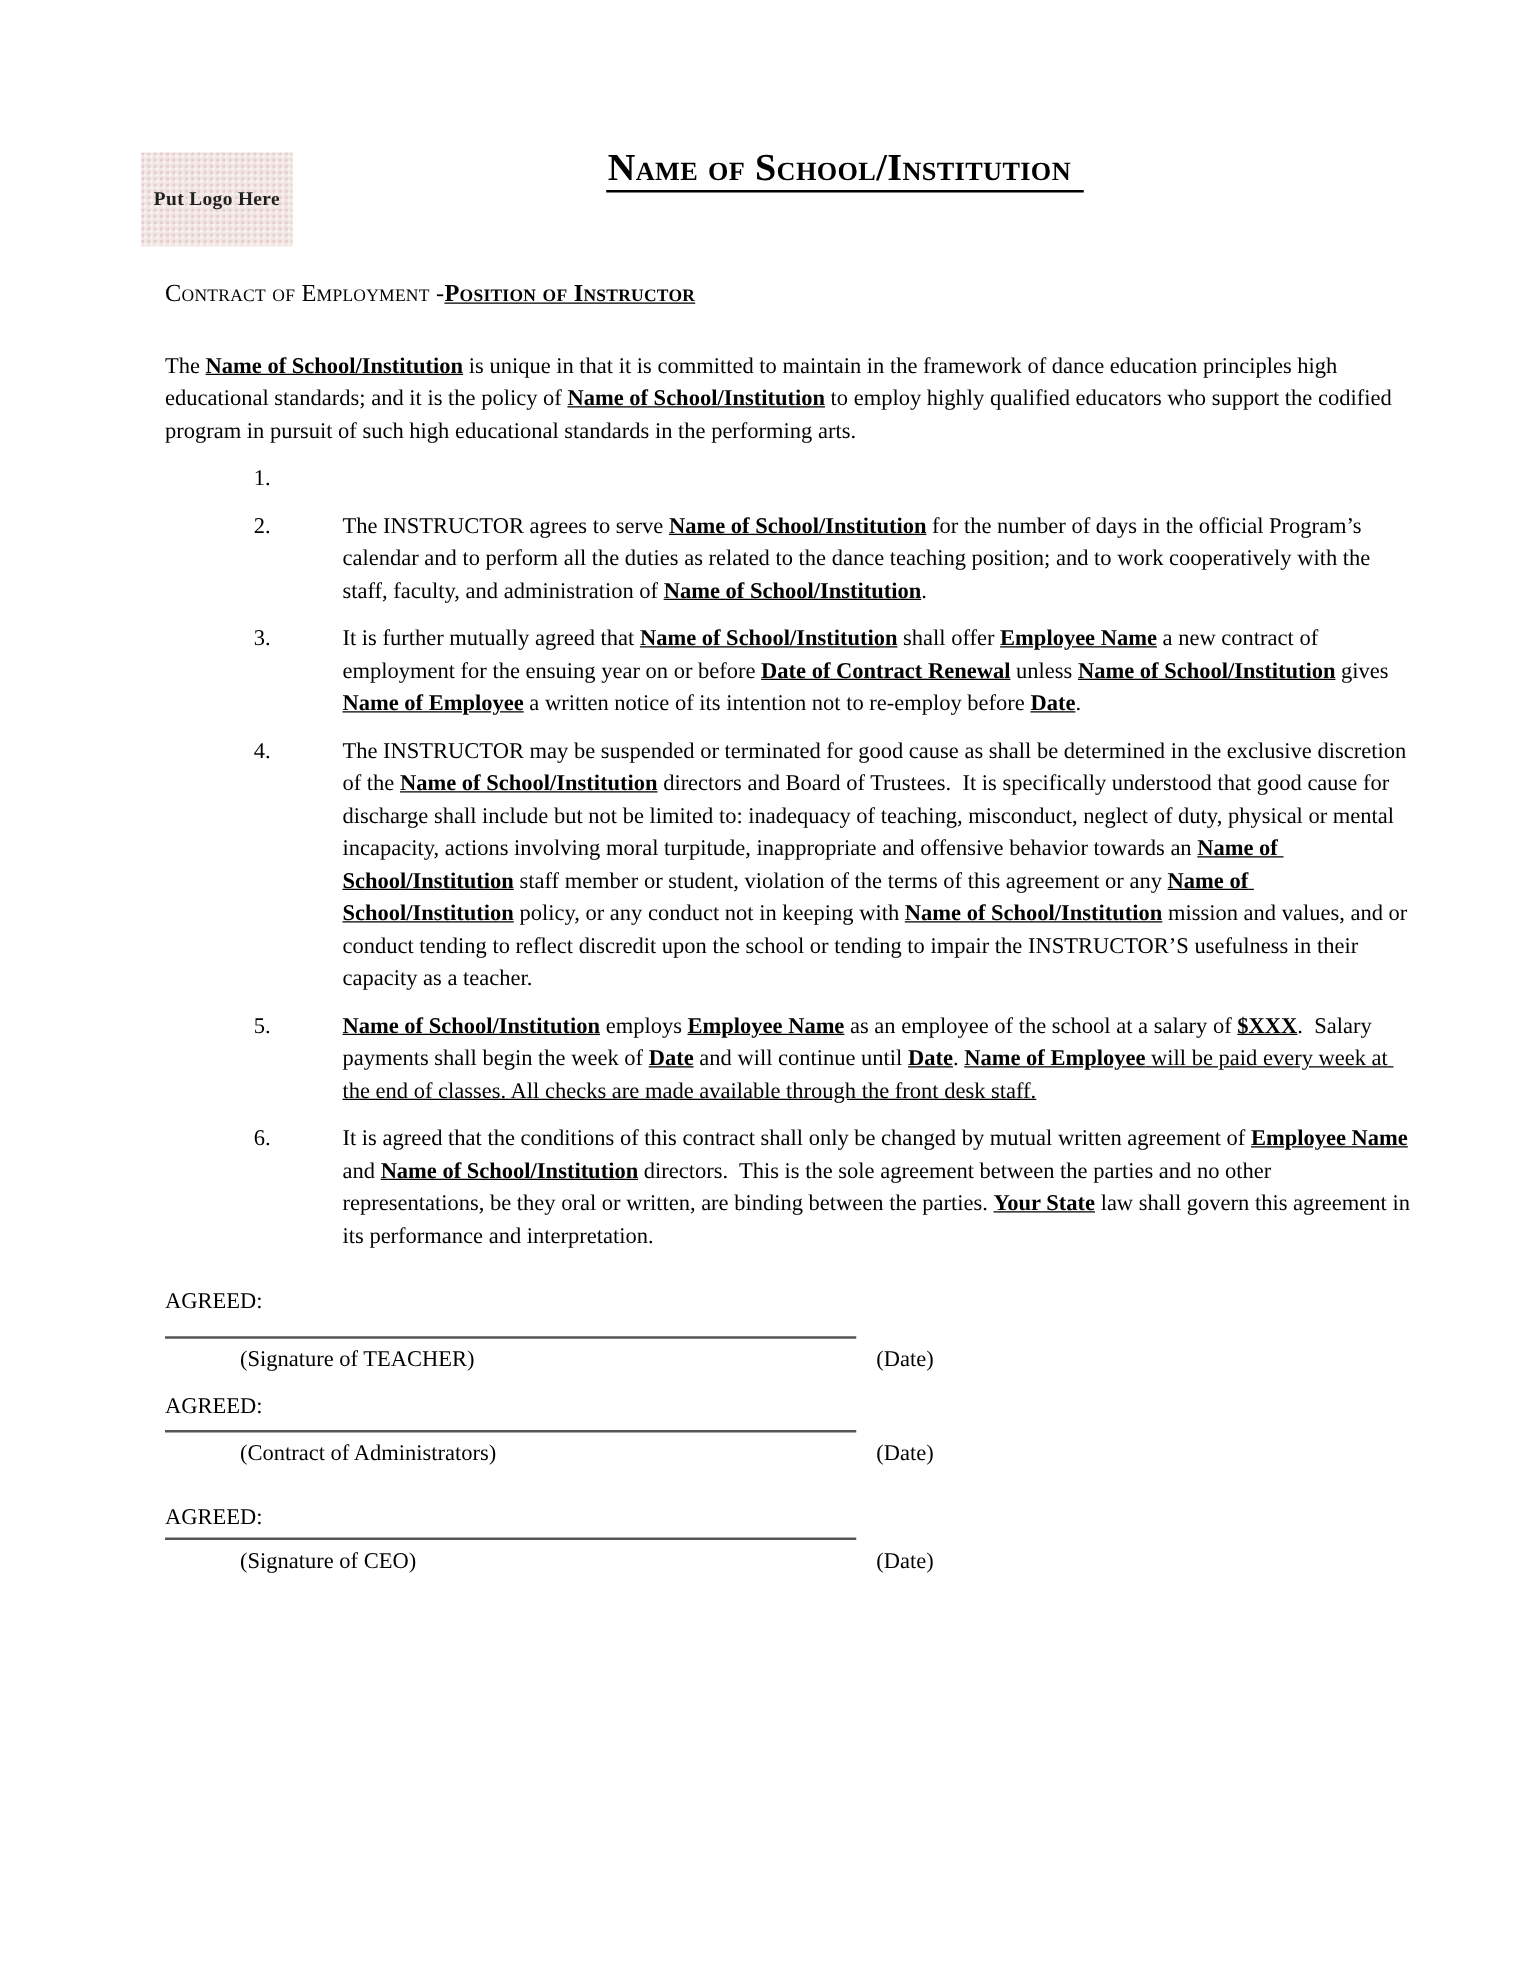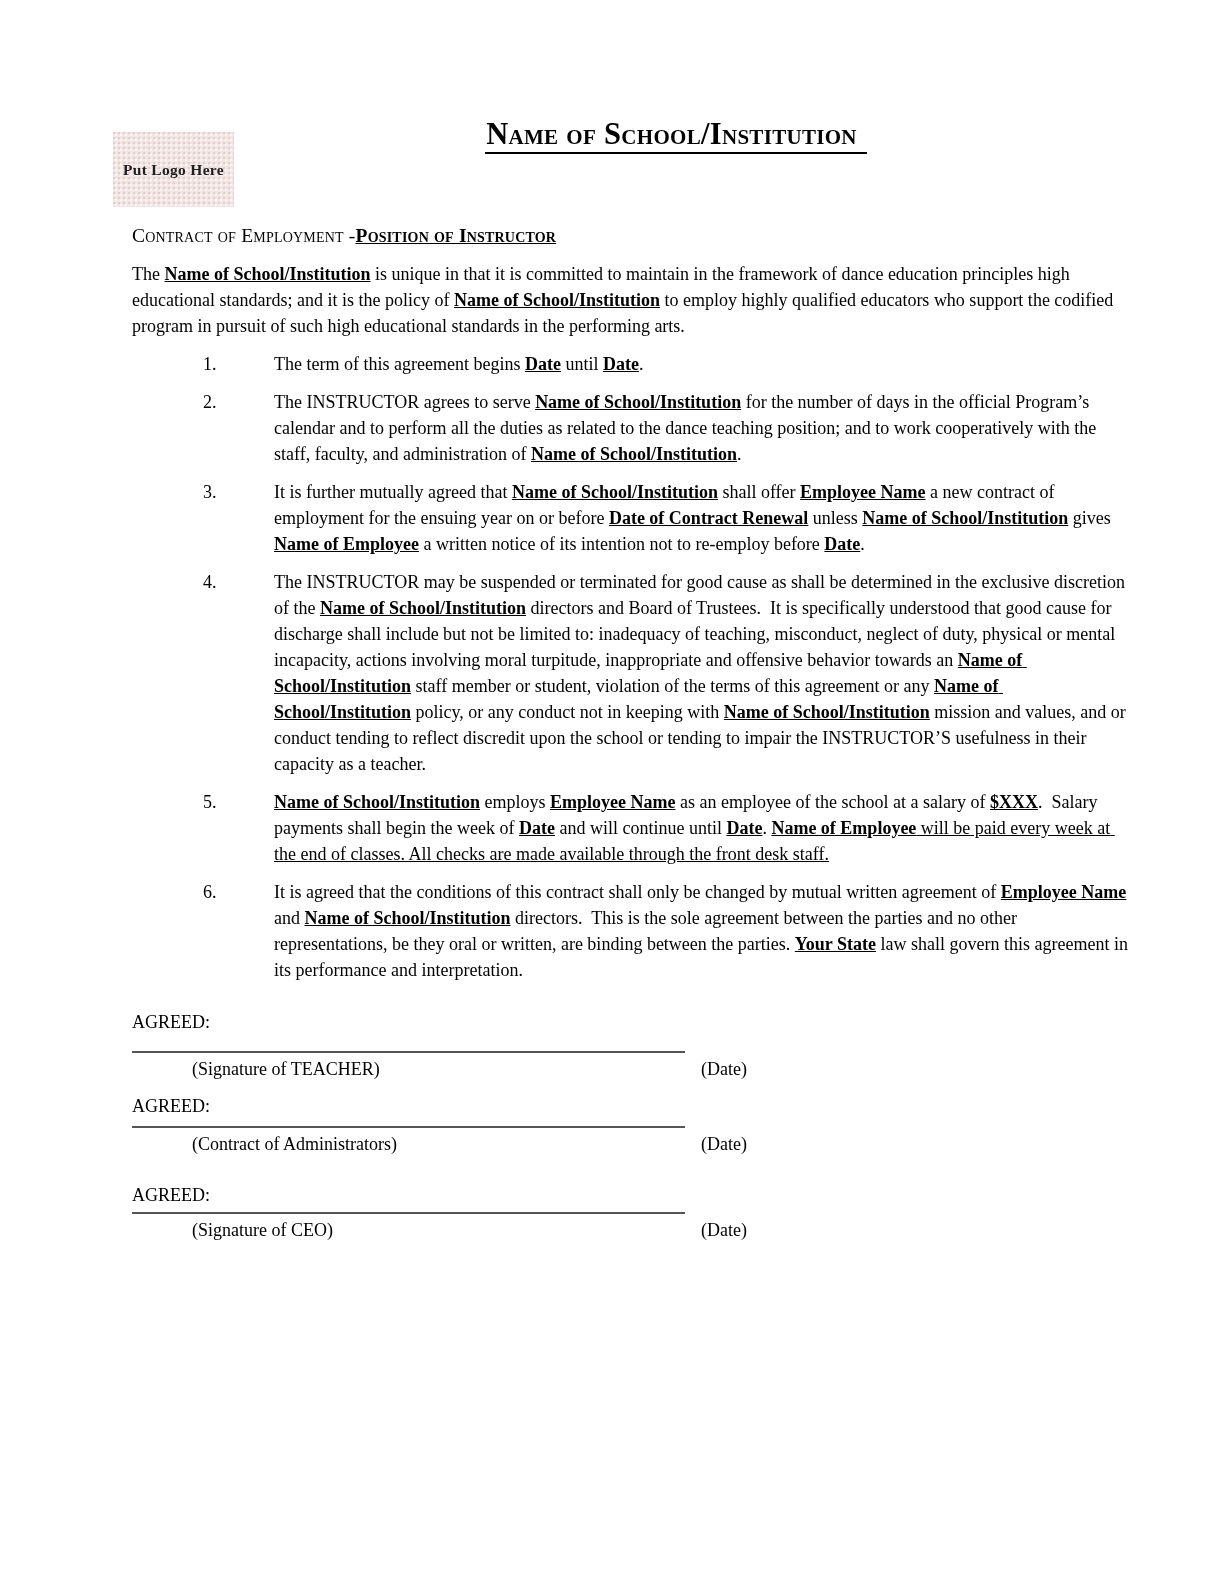--- a/index.html
+++ b/index.html
@@ -3,40 +3,40 @@
 <meta charset="utf-8">
 <style>
   * { margin:0; padding:0; box-sizing:border-box; }
   html,body { background:#ffffff; }
   .page {
     position:relative; width:1224px; height:1584px; background:#ffffff;
     font-family:"Liberation Serif", serif; color:#000000; overflow:hidden;
   }
   
   .logo-box {
-    position:absolute; left:113px; top:132px; width:121px; height:75px;
+    position:absolute; left:113px; top:122px; width:121px; height:75px;
     background-color:#f2e6e4;
     background-image:
       radial-gradient(circle at 1px 1px, #e4cecb 22%, rgba(0,0,0,0) 26%),
       radial-gradient(circle at 3px 3px, #fbf6f5 22%, rgba(0,0,0,0) 26%);
     background-size:5px 5px;
     display:flex; align-items:center; justify-content:center;
   }
   .logo-text { font-weight:bold; font-size:15.5px; color:#1f1f1f; letter-spacing:.3px; }
   
   .title-row { position:absolute; top:114px; left:128px; right:0; text-align:center; line-height:40px; }
   .doc-title {
     font-variant:small-caps; font-weight:bold; font-size:30.5px; letter-spacing:.3px;
     border-bottom:2.5px solid #000; padding:0 10px 1px 1px;
   }
   .content { position:absolute; left:132px; top:223px; width:996px; font-size:18px; line-height:26px; }
   .subtitle { font-variant:small-caps; font-size:19.5px; letter-spacing:.2px; line-height:26px; }
   .subtitle-bold { font-weight:bold; text-decoration:underline; }
   .para { white-space:pre-wrap; }
-  .para-1 { margin-top:12px; }
+  .para-1 { margin-top:30px; }
   .para-2 { margin-top:18px; }
   .li { display:flex; margin-top:12px; }
   .li-num { flex:0 0 142px; padding-left:71px; }
   .li-text { flex:1 1 auto; white-space:pre-wrap; }
   .seg-plain { }
   .seg-bu { font-weight:bold; text-decoration:underline; }
   .seg-u { text-decoration:underline; }
   
   .sig-block { }
   .sig-block-1 { margin-top:26px; }
@@ -62,21 +62,20 @@
   <div class="title-row"><span class="doc-title">Name of School/Institution</span></div>
 
   <div class="content">
 
     <p class="subtitle"><span class="subtitle-plain">Contract of Employment -</span><span class="subtitle-bold">Position of Instructor</span></p>
 
     <p class="para para-1"><span class="seg-plain">The </span><span class="seg-bu">Name of School/Institution</span><span class="seg-plain"> is unique in that it is committed to maintain in the framework of dance education principles high educational standards; and it is the policy of </span><span class="seg-bu">Name of School/Institution</span><span class="seg-plain"> to employ highly qualified educators who support the codified program in pursuit of such high educational standards in the performing arts.</span></p>
 
     <div class="li">
         <span class="li-num">1.</span>
-        <span class="li-text"><span class="seg-plain">The term of this agreement begins </span><span class="seg-bu">Date</span><span class="seg-plain"> until </span><span class="seg-bu">Date</span><span class="seg-plain">.</span></span>
       </div>
     <div class="li">
         <span class="li-num">2.</span>
         <span class="li-text"><span class="seg-plain">The INSTRUCTOR agrees to serve </span><span class="seg-bu">Name of School/Institution</span><span class="seg-plain"> for the number of days in the official Program’s calendar and to perform all the duties as related to the dance teaching position; and to work cooperatively with the staff, faculty, and administration of </span><span class="seg-bu">Name of School/Institution</span><span class="seg-plain">.</span></span>
       </div>
     <div class="li">
         <span class="li-num">3.</span>
         <span class="li-text"><span class="seg-plain">It is further mutually agreed that </span><span class="seg-bu">Name of School/Institution</span><span class="seg-plain"> shall offer </span><span class="seg-bu">Employee Name</span><span class="seg-plain"> a new contract of employment for the ensuing year on or before </span><span class="seg-bu">Date of Contract Renewal</span><span class="seg-plain"> unless </span><span class="seg-bu">Name of School/Institution</span><span class="seg-plain"> gives </span><span class="seg-bu">Name of Employee</span><span class="seg-plain"> a written notice of its intention not to re-employ before </span><span class="seg-bu">Date</span><span class="seg-plain">.</span></span>
       </div>
     <div class="li">

